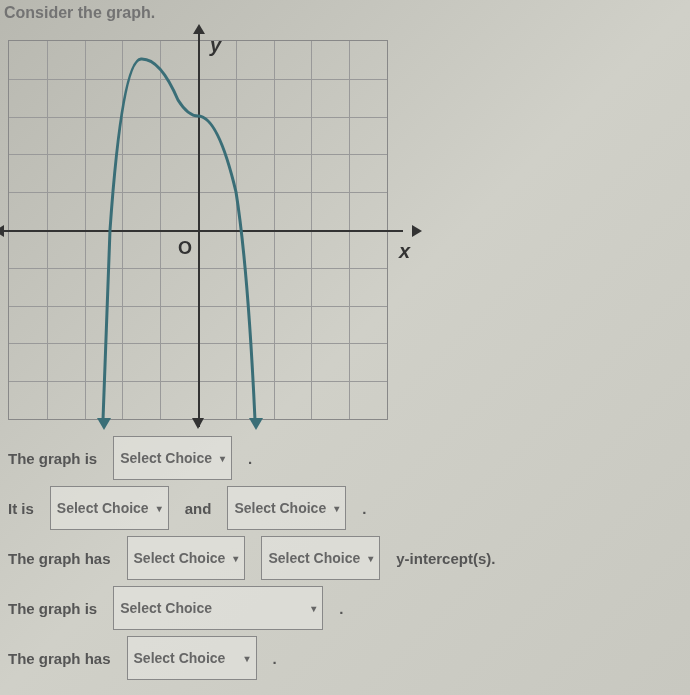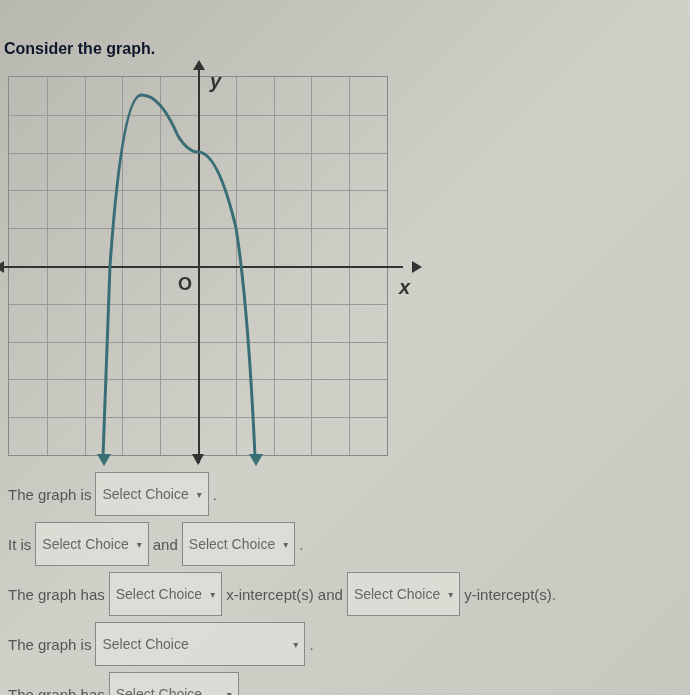--- a/index.html
+++ b/index.html
@@ -8,23 +8,22 @@
       height: 695px;
       background: linear-gradient(135deg, #b8b8b0 0%, #d0d0c8 50%, #c8c8c0 100%);
       font-family: Arial, sans-serif;
       color: #555;
       padding: 0;
       overflow: hidden;
     }
     .heading {
       font-size: 16px;
       font-weight: bold;
-      color: #0f172a;
+      color: #737373;
       padding: 4px 16px 8px 4px;
-      margin-top: 36px;
     }
     .chart-container {
       position: relative;
       width: 400px;
       height: 400px;
       margin-left: 8px;
       margin-bottom: 4px;
     }
     .grid {
       position: absolute;
@@ -142,21 +141,22 @@
       border-right: 6px solid transparent;
       border-top: 11px solid #333;
     }
     .question-line {
       margin: 6px 8px;
       font-size: 15px;
       color: #555;
       display: flex;
       align-items: center;
       flex-wrap: wrap;
-      gap: 4px;
+      gap: 16px;
+      font-weight: bold;
     }
     .question-line.spaced {
       margin-top: 5px;
     }
     .select-box {
       display: inline-flex;
       align-items: center;
       border: 1px solid #888;
       background: rgba(230,230,225,0.6);
       padding: 13px 6px;
@@ -234,21 +234,20 @@
     <span class="chevron">▾</span>
   </span>.
 </div>
 
 <div class="question-line spaced">
   <span>The graph has</span>
   <span class="select-box">
     <span>Select Choice</span>
     <span class="chevron">▾</span>
   </span>
-  <span>x-intercept(s) and</span>
   <span class="select-box">
     <span>Select Choice</span>
     <span class="chevron">▾</span>
   </span>
   <span>y-intercept(s).</span>
 </div>
 
 <div class="question-line spaced">
   <span>The graph is</span>
   <span class="select-box wide">

